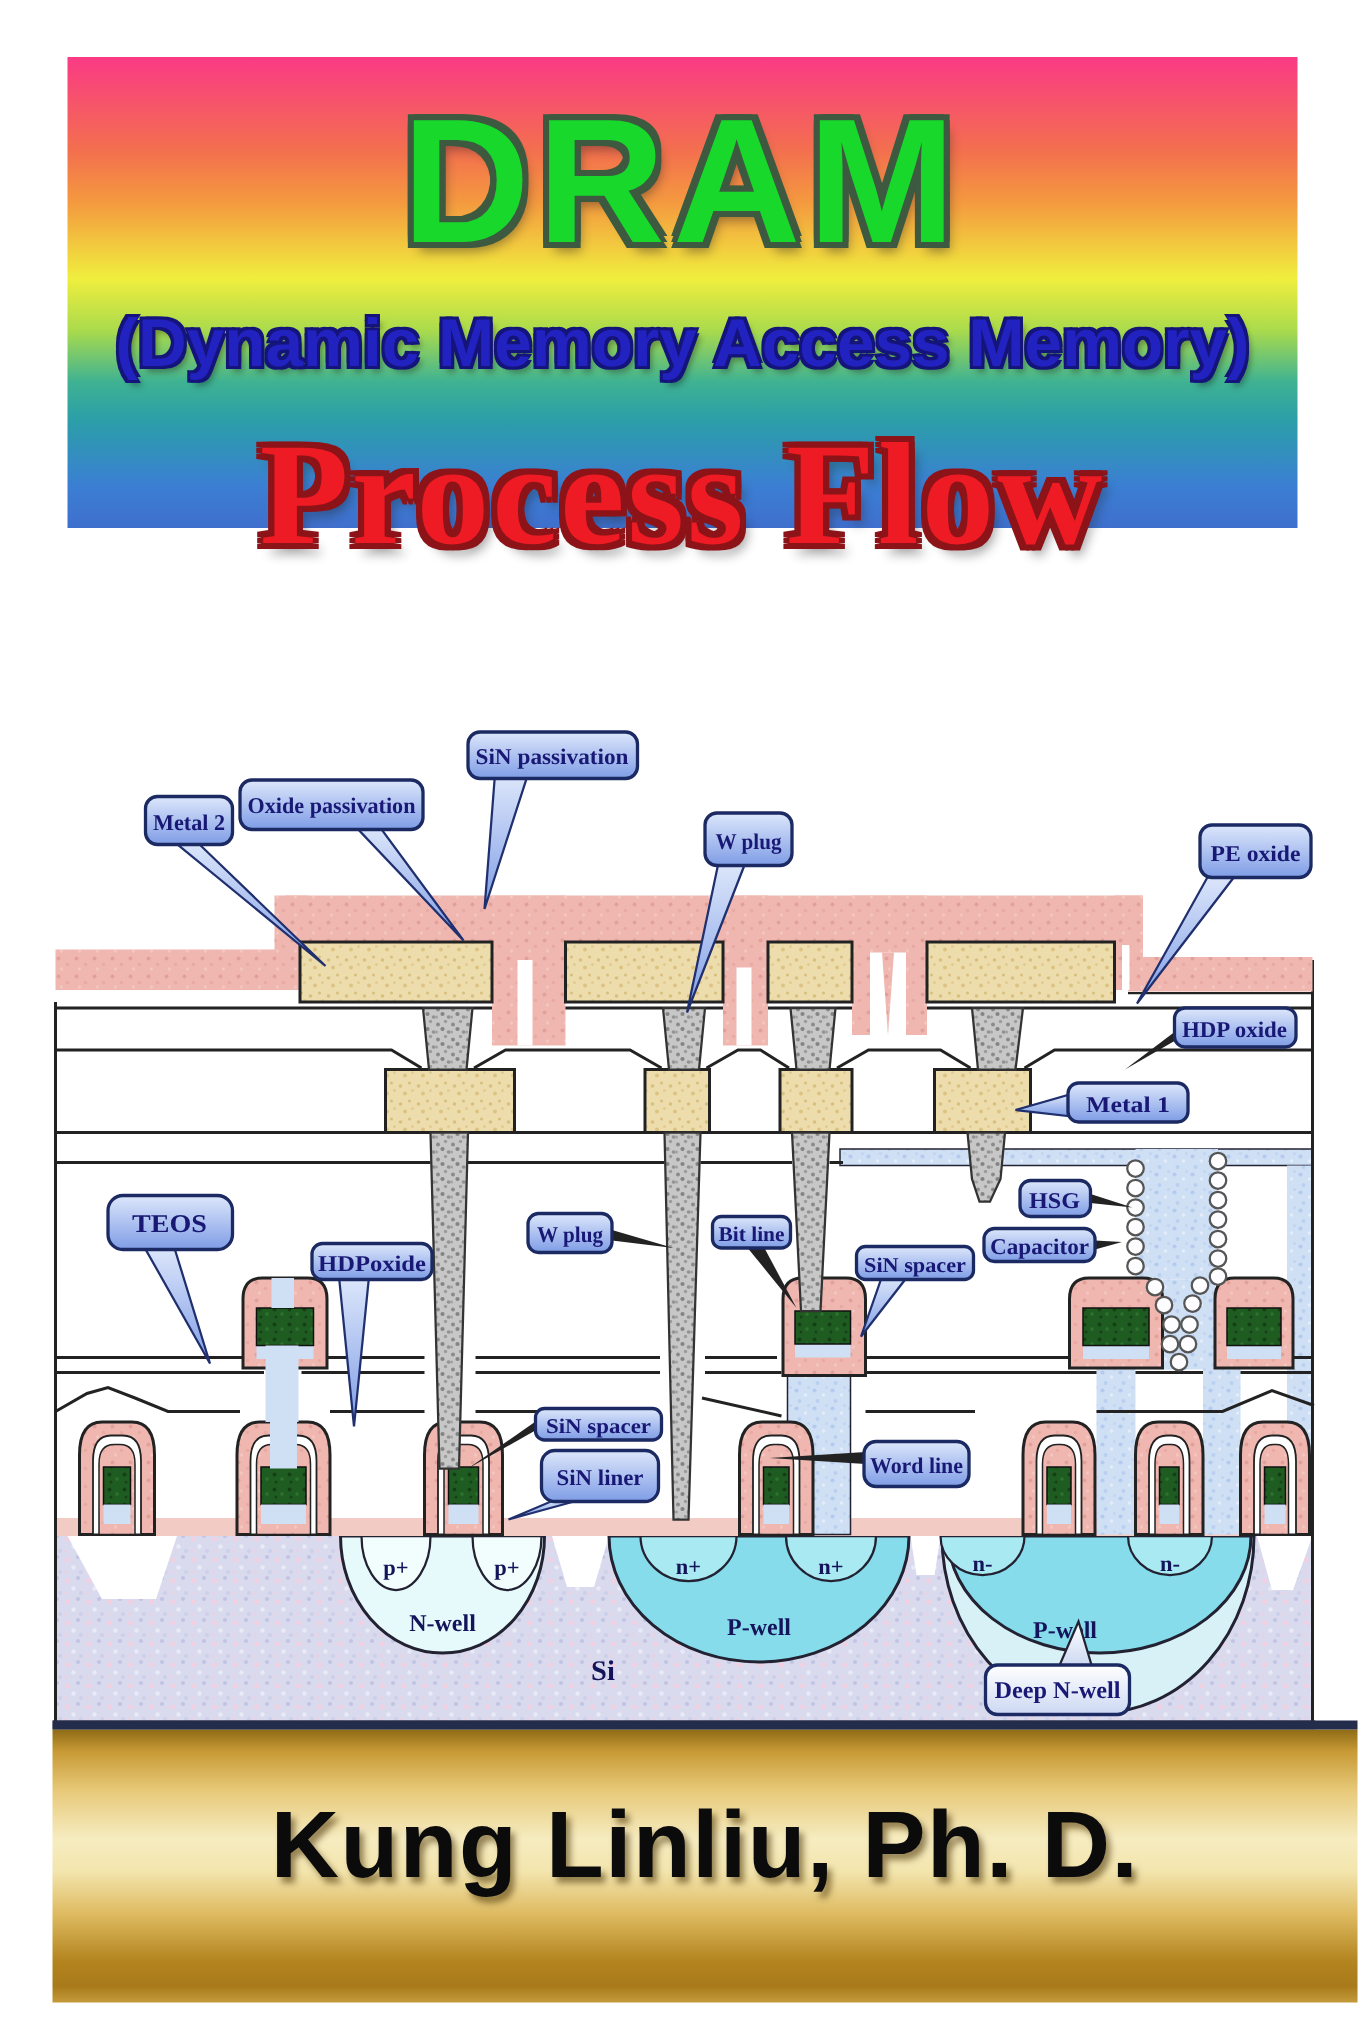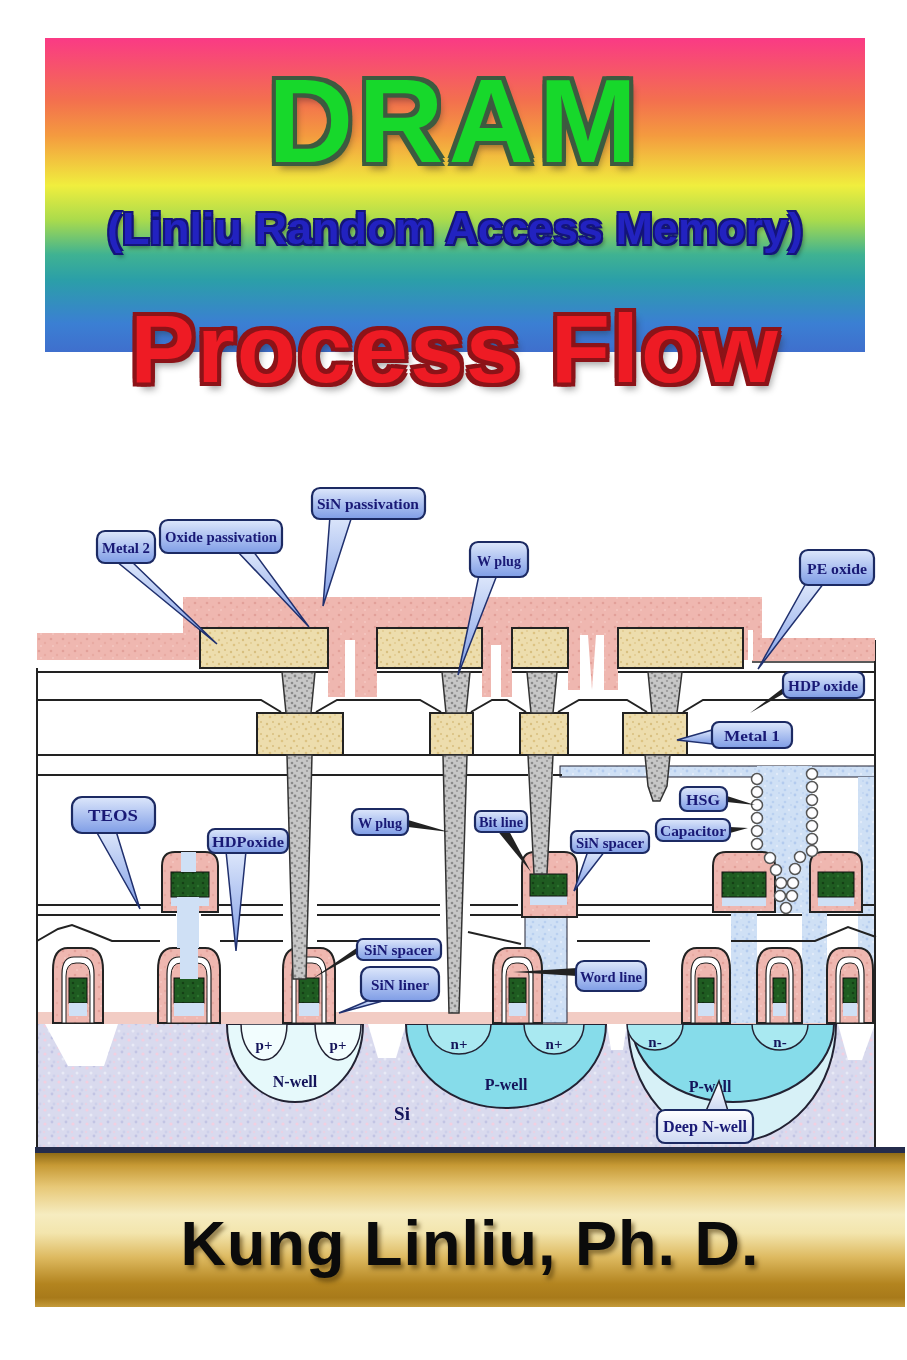--- a/index.html
+++ b/index.html
@@ -8,45 +8,45 @@
   
   .header{position:absolute;left:45px;top:38px;width:820px;height:314px;text-align:center;
     background:linear-gradient(180deg,#fa3a85 0%,#f3704e 20%,#f49a3f 31%,#f0ee3e 47%,
       #aadb4c 58%,#3fb292 69%,#2b9fa8 77%,#3b7fd3 91%,#3f6fcd 100%);}
   .t1{margin-top:24px;font-size:118px;line-height:1.0;font-weight:bold;letter-spacing:5px;
       color:#17d82b;
       text-shadow:-4px -4px 0 #3d5a40,4px -4px 0 #3d5a40,-4px 4px 0 #3d5a40,4px 4px 0 #3d5a40,
       -4px 0 0 #3d5a40,4px 0 0 #3d5a40,0 -4px 0 #3d5a40,0 4px 0 #3d5a40,4px 7px 7px rgba(30,30,30,.4);}
   .t2{margin-top:26px;font-size:45px;line-height:1.0;font-weight:bold;color:#2222c0;
       text-shadow:-2px -2px 0 #14147a,2px -2px 0 #14147a,-2px 2px 0 #14147a,2px 2px 0 #14147a,3px 4px 4px rgba(0,0,0,.35);}
-  .t3{margin-top:49px;font-size:97px;line-height:1.0;font-weight:bold;letter-spacing:2px;color:#ee1b24;
+  .t3{margin-top:30px;font-size:97px;line-height:1.0;font-weight:bold;letter-spacing:2px;color:#ee1b24;
       text-shadow:-4px -4px 0 #8c1318,4px -4px 0 #8c1318,-4px 4px 0 #8c1318,4px 4px 0 #8c1318,
-      -4px 0 0 #8c1318,4px 0 0 #8c1318,0 -4px 0 #8c1318,0 4px 0 #8c1318,5px 7px 7px rgba(30,30,30,.4);}
+      -4px 0 0 #8c1318,4px 0 0 #8c1318,0 -4px 0 #8c1318,0 4px 0 #8c1318,5px 7px 7px rgba(30,30,30,.4);font-family:Liberation Serif, serif;}
   
   .diagram{position:absolute;left:35px;top:485px;}
   
-  .banner{position:absolute;left:35px;top:1147px;width:870px;height:160px;box-sizing:border-box;
+  .banner{position:absolute;left:35px;top:1147px;width:870px;height:188px;box-sizing:border-box;
     border-top:6px solid #242c4c;
     background:linear-gradient(180deg,#8f6b16 0%,#c79a35 8%,#e7c877 22%,#f6ecc0 40%,#f3e5ad 52%,
       #ddb95f 68%,#b3841f 85%,#a87a1a 94%,#c49a3a 100%);
-    display:flex;align-items:flex-end;justify-content:center;padding-bottom:28px;}
+    display:flex;align-items:center;justify-content:center;padding-bottom:28px;}
   .banner-text{font-size:63px;font-weight:bold;letter-spacing:1px;color:#0b0b0b;
       text-shadow:3px 4px 4px rgba(70,45,0,.55);}
   
   .ctext{font-family:"Liberation Serif",serif;font-weight:bold;fill:#191975;}
   .rtext{font-family:"Liberation Serif",serif;font-weight:bold;fill:#14145a;}
 </style>
 </head>
 <body>
 
 <div class="page">
 
   <div class="header">
     <div class="t1">DRAM</div>
-    <div class="t2">(Linliu Random Access Memory)</div>
+    <div class="t2">(Dynamic Memory Access Memory)</div>
     <div class="t3">Process Flow</div>
   </div>
 
   <svg class="diagram" width="842" height="668" viewBox="35 485 842 668" xmlns="http://www.w3.org/2000/svg">
     <defs>
       <pattern id="pGray" width="10" height="10" patternUnits="userSpaceOnUse">
         <rect width="10" height="10" fill="#c7c7c7"></rect>
         <circle cx="2" cy="3" r="1.3" fill="#8a8a8a"></circle>
           <circle cx="7" cy="1" r="1.1" fill="#9b9b9b"></circle>
         <circle cx="5" cy="6" r="1.4" fill="#848484"></circle>

